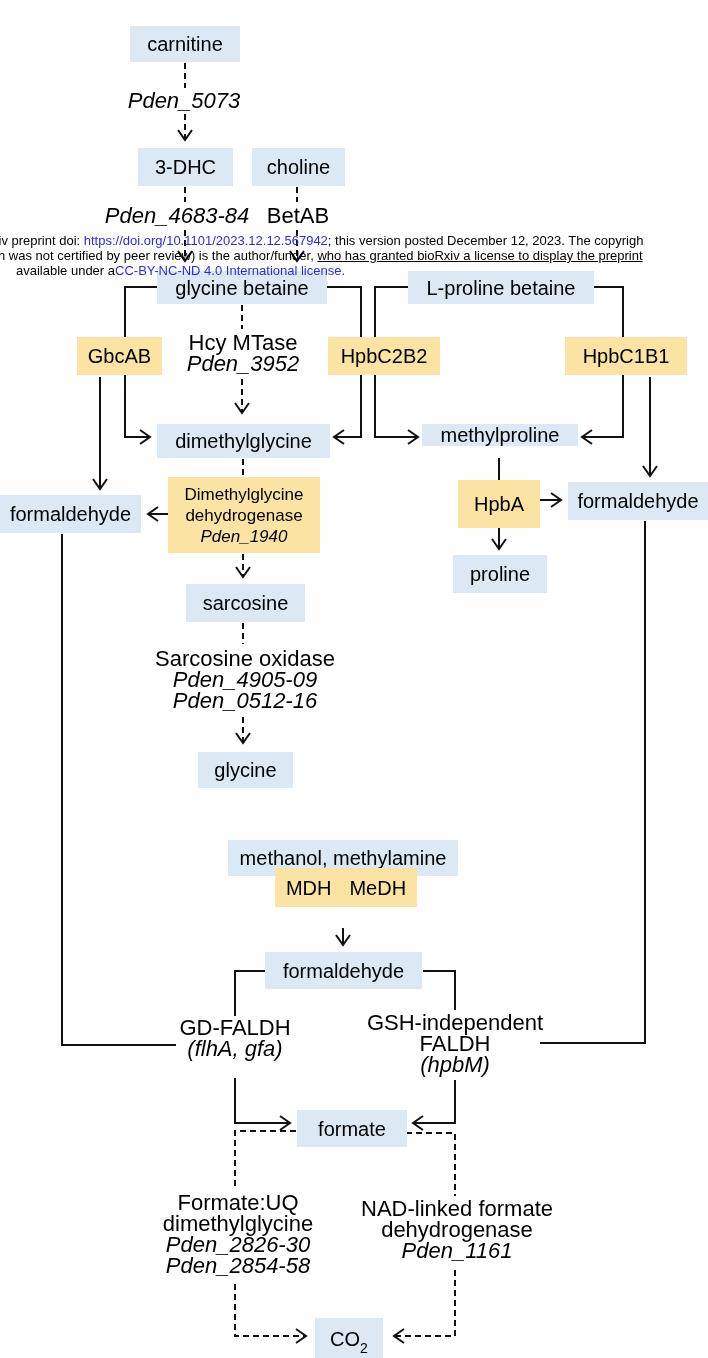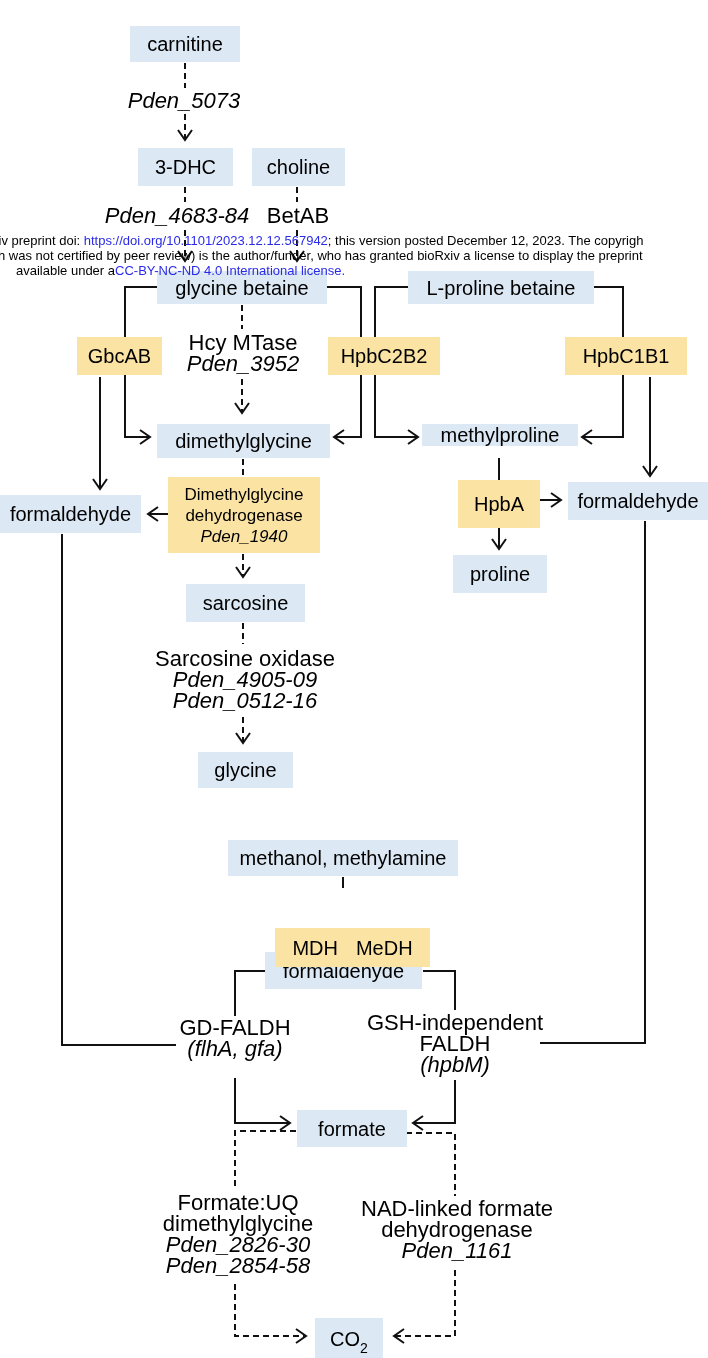--- a/index.html
+++ b/index.html
@@ -13,21 +13,21 @@
              font-size:20px;line-height:1.1;z-index:3;text-align:right;}
   .node{background:var(--metab-fill,#dce8f4);}
   .enz{background:var(--enz-fill,#fbe3a4);}
   .enz-multi{flex-direction:column;font-size:17px;line-height:21px;}
   .lbl{position:absolute;transform:translateX(-50%);text-align:center;font-size:22px;
        line-height:21px;z-index:2;white-space:nowrap;}
   .it{font-style:italic;}
   .wm{position:absolute;font-size:13px;line-height:15px;white-space:nowrap;z-index:5;}
   .wm-center{width:100%;text-align:left;left:16px;}
   .wm-link{color:var(--link-blue,#2a2ae8);}
-  .u{}
+  .u{text-decoration:underline;}
   .co2sub{font-size:14px;align-self:flex-end;margin-bottom:4px;}
   .gap-left{margin-left:18px;}
 </style>
 </head>
 <body>
 
 <div class="stage">
 
   <svg class="lines" width="708" height="1358" viewBox="0 0 708 1358">
     <defs>
@@ -95,21 +95,21 @@
 
   <div class="enz" style="left:77px;top:337px;width:85px;height:38px">GbcAB</div>
   <div class="enz" style="left:328px;top:337px;width:112px;height:38px">HpbC2B2</div>
   <div class="enz" style="left:565px;top:337px;width:122px;height:38px">HpbC1B1</div>
   <div class="enz enz-multi" style="left:168px;top:477px;width:152px;height:76px">
     <span>Dimethylglycine</span>
     <span>dehydrogenase</span>
     <span class="it">Pden_1940</span>
   </div>
   <div class="enz" style="left:458px;top:480px;width:82px;height:48px">HpbA</div>
-  <div class="enz" style="left:275px;top:928px;width:155px;height:39px">
+  <div class="enz" style="left:275px;top:868px;width:142px;height:39px">
     <span>MDH</span>
     <span class="gap-left">MeDH</span>
   </div>
 
   <div class="lbl it" style="left:184px;top:90px">Pden_5073</div>
   <div class="lbl it" style="left:177px;top:205px">Pden_4683-84</div>
   <div class="lbl" style="left:298px;top:205px">BetAB</div>
   <div class="lbl" style="left:243px;top:332px">
     <div>Hcy MTase</div>
     <div class="it">Pden_3952</div>

